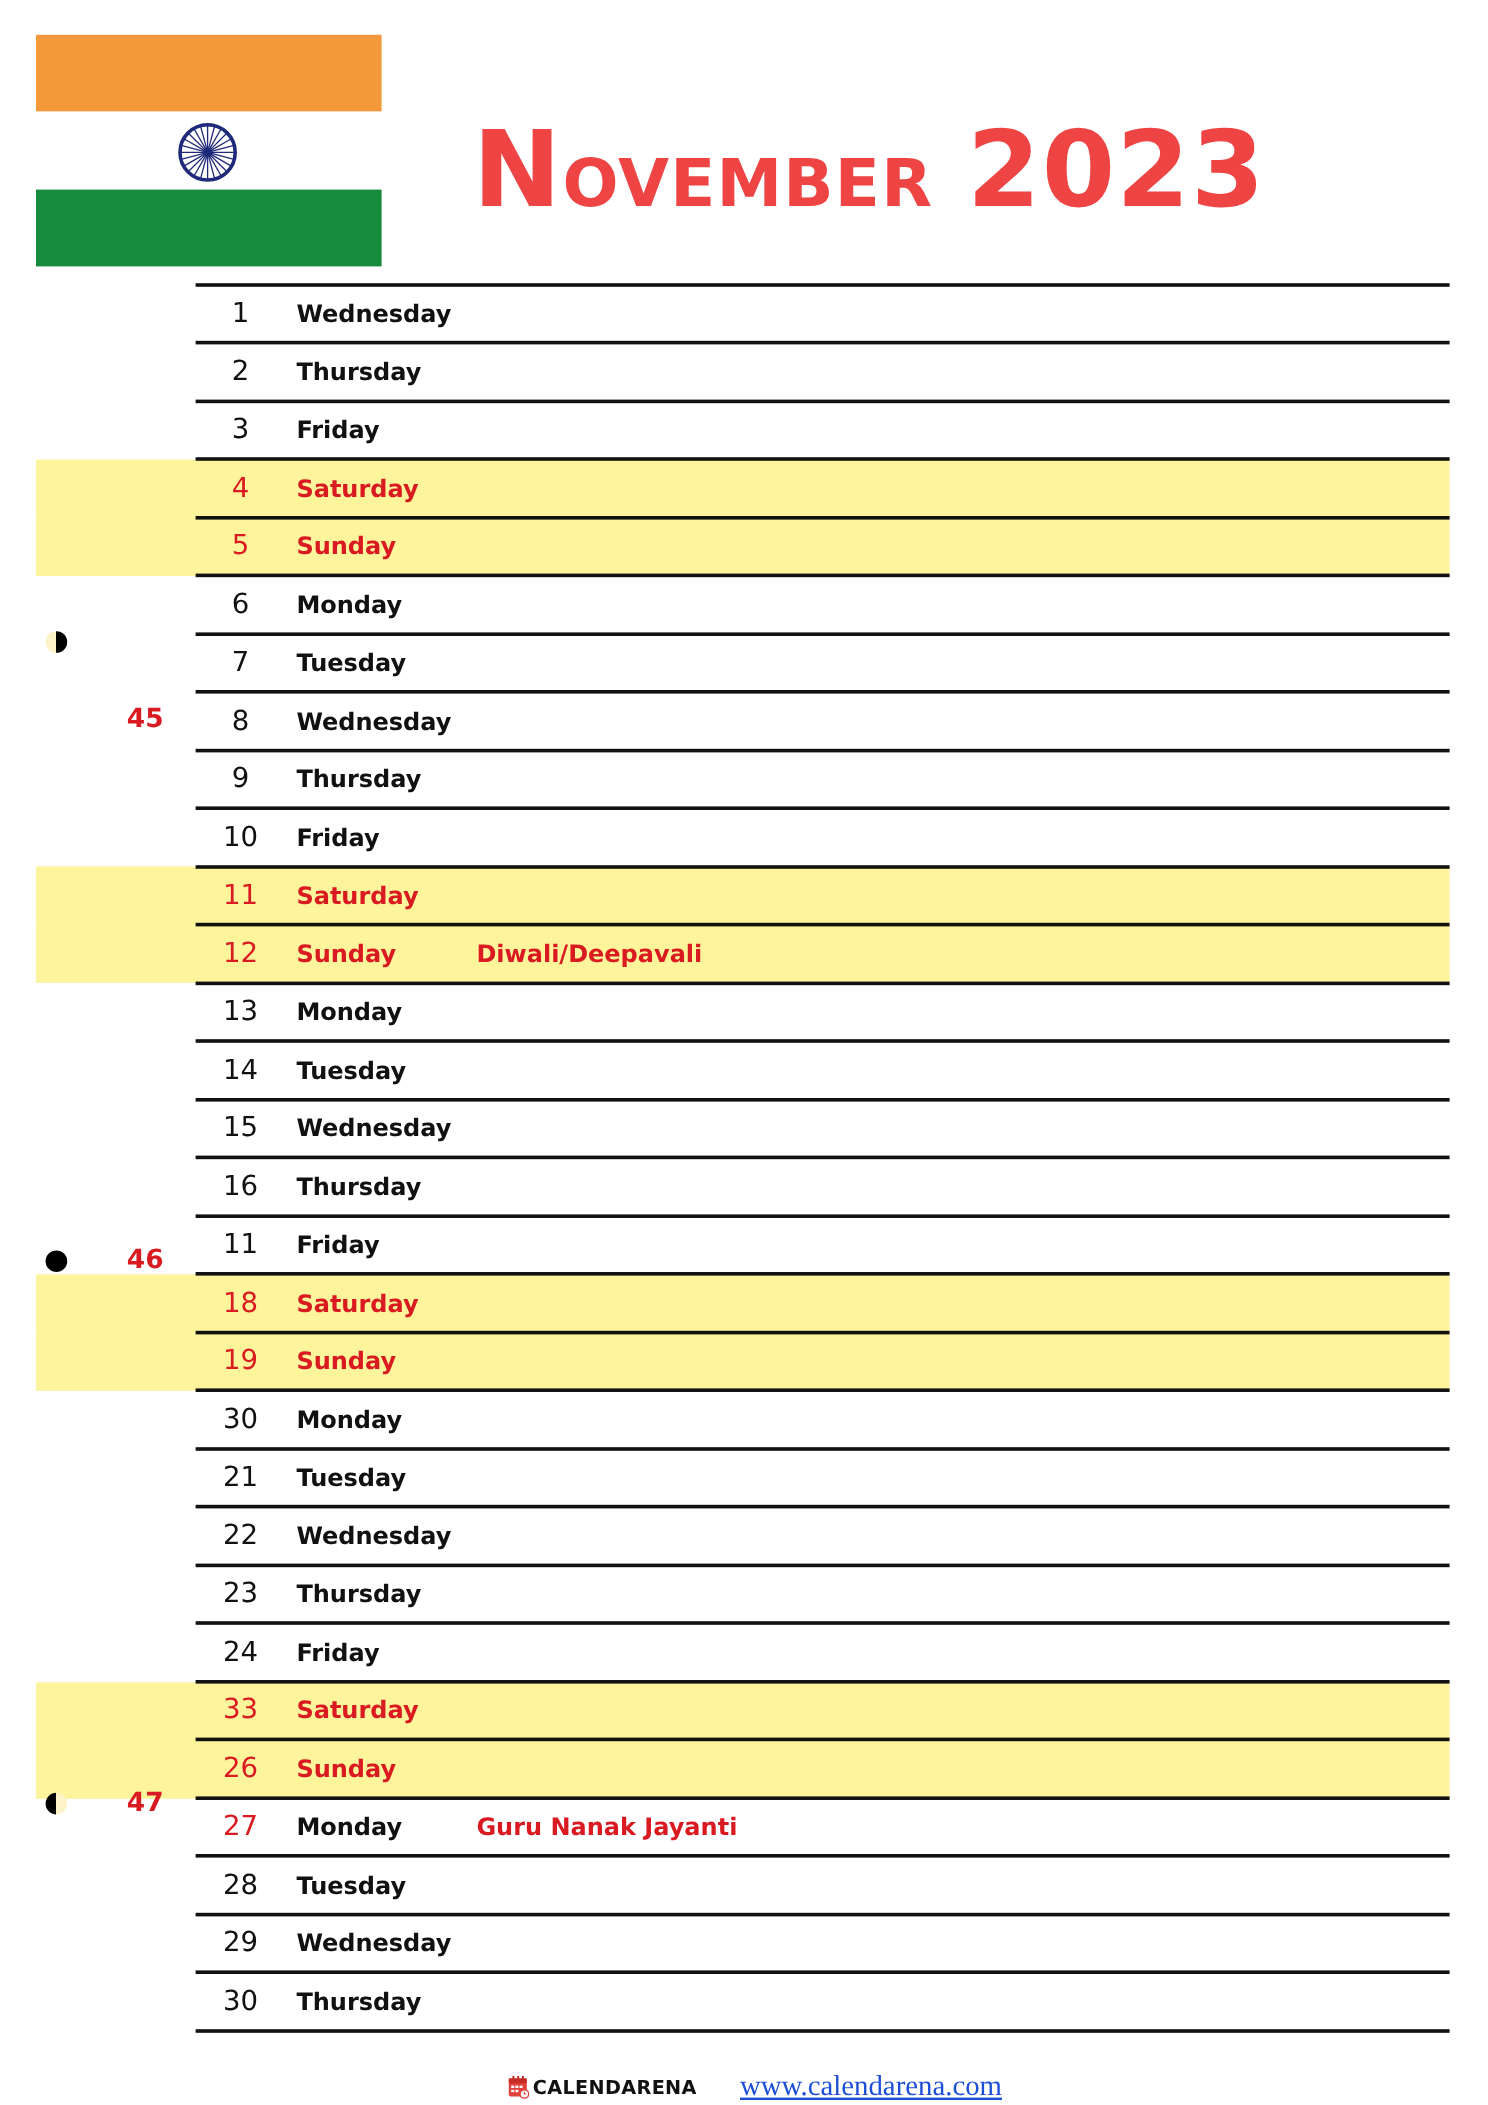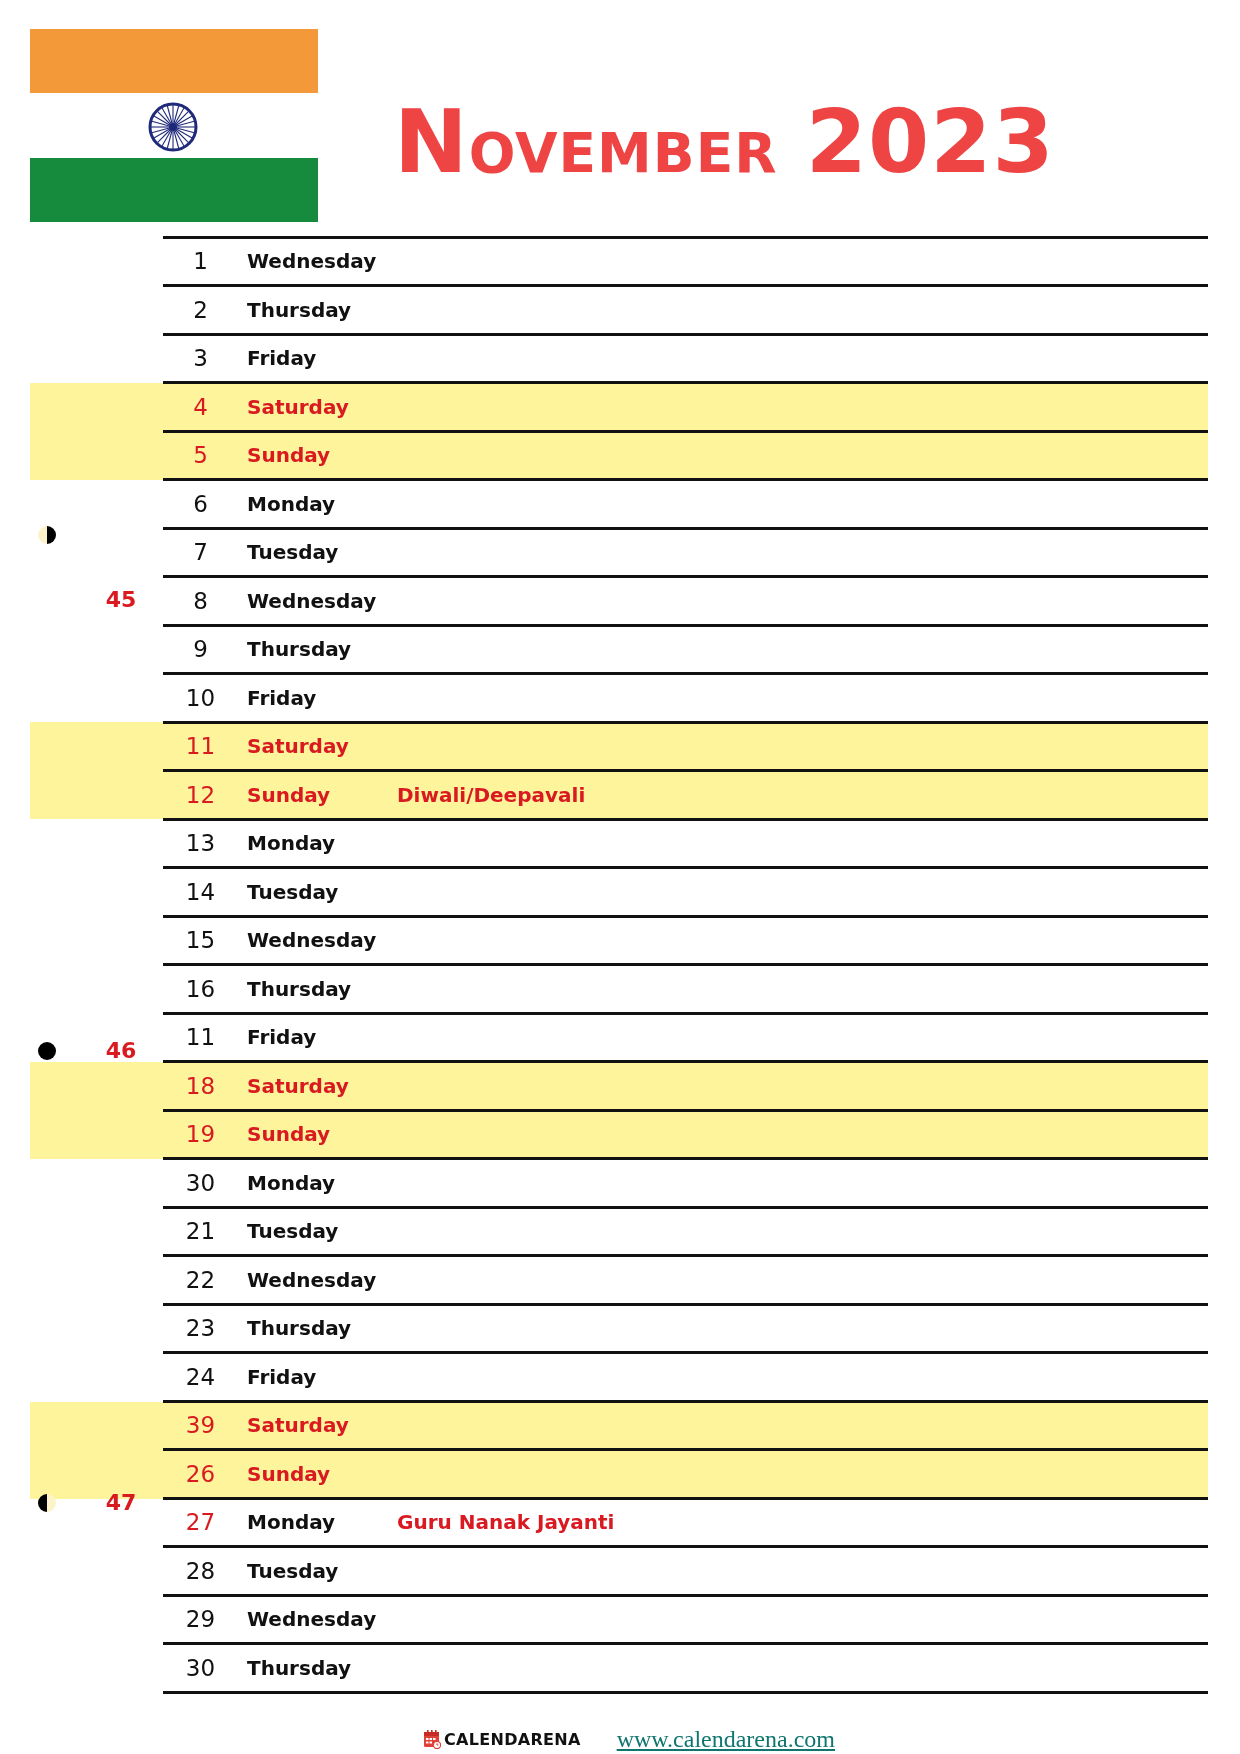--- a/index.html
+++ b/index.html
@@ -40,21 +40,21 @@
   .moon { position: absolute; left: 38px; top: 15px; width: 18px; height: 18px; border-radius: 50%; box-sizing: border-box; }
   .moon.new { background: #000; }
   .moon.full { background: #fff7cc; border: 2.5px solid #111; }
   .moon.last { background: linear-gradient(to right, #fdf3c8 50%, #000 50%); }
   .moon.first { background: linear-gradient(to right, #000 50%, #fdf3c8 50%); }
 
   .footer { position: absolute; left: 423px; top: 1703px; height: 28px; display: flex; align-items: center; white-space: nowrap; margin-top: 22px; }
   .footer .logo-icon { width: 18px; height: 20px; margin-right: 3px; }
   .footer .brand { font-family: "DejaVu Sans", sans-serif; font-weight: bold; font-size: 16px; color: #111; letter-spacing: 0.3px; }
   .footer .url { margin-left: 36px; font-family: "Liberation Serif", "DejaVu Serif", serif; font-size: 24px;
-                 color: #0f766e; text-decoration: underline; }
+                 color: #1d4ed8; text-decoration: underline; }
 </style>
 </head>
 <body>
 
 <div class="flag">
   <div class="band saffron"></div>
   <div class="band white"></div>
   <div class="band green"></div>
   <svg class="chakra" viewBox="0 0 50 50">
     <circle cx="25" cy="25" r="23" fill="none" stroke="#1f2a7a" stroke-width="3"></circle>
@@ -267,21 +267,21 @@
       <span class="num">23</span>
       <span class="dname">Thursday</span>
       <div class="line"></div>
     </div>
     <div class="row">
       <span class="num">24</span>
       <span class="dname">Friday</span>
       <div class="line"></div>
     </div>
     <div class="row weekend">
-      <span class="num">39</span>
+      <span class="num">33</span>
       <span class="dname">Saturday</span>
       <div class="line"></div>
     </div>
     <div class="row weekend">
       <span class="num">26</span>
       <span class="dname">Sunday</span>
       <div class="line"></div>
     </div>
     <div class="row red-num">
       <span class="num">27</span>

